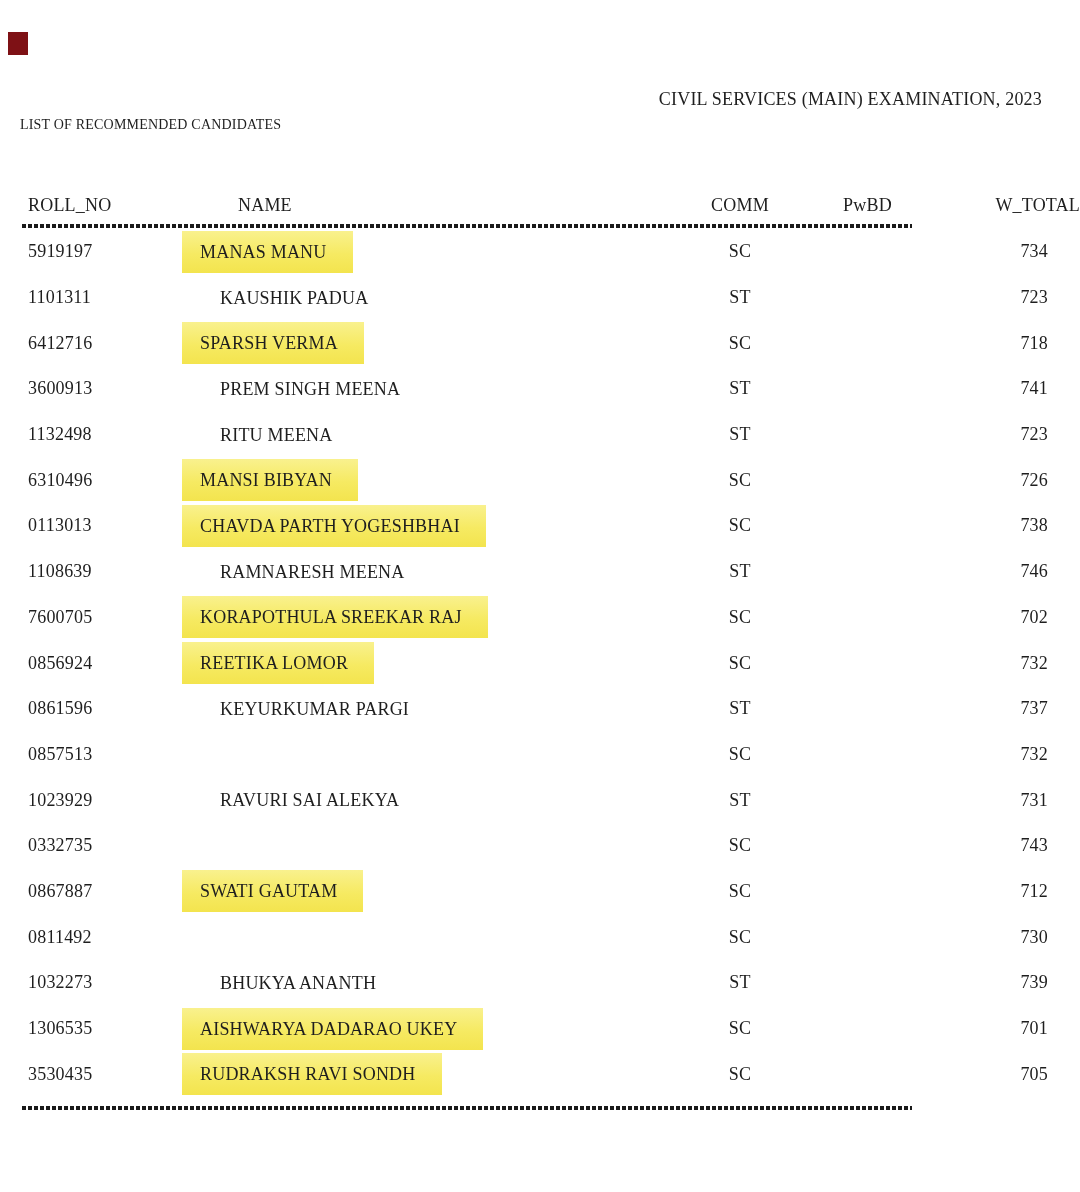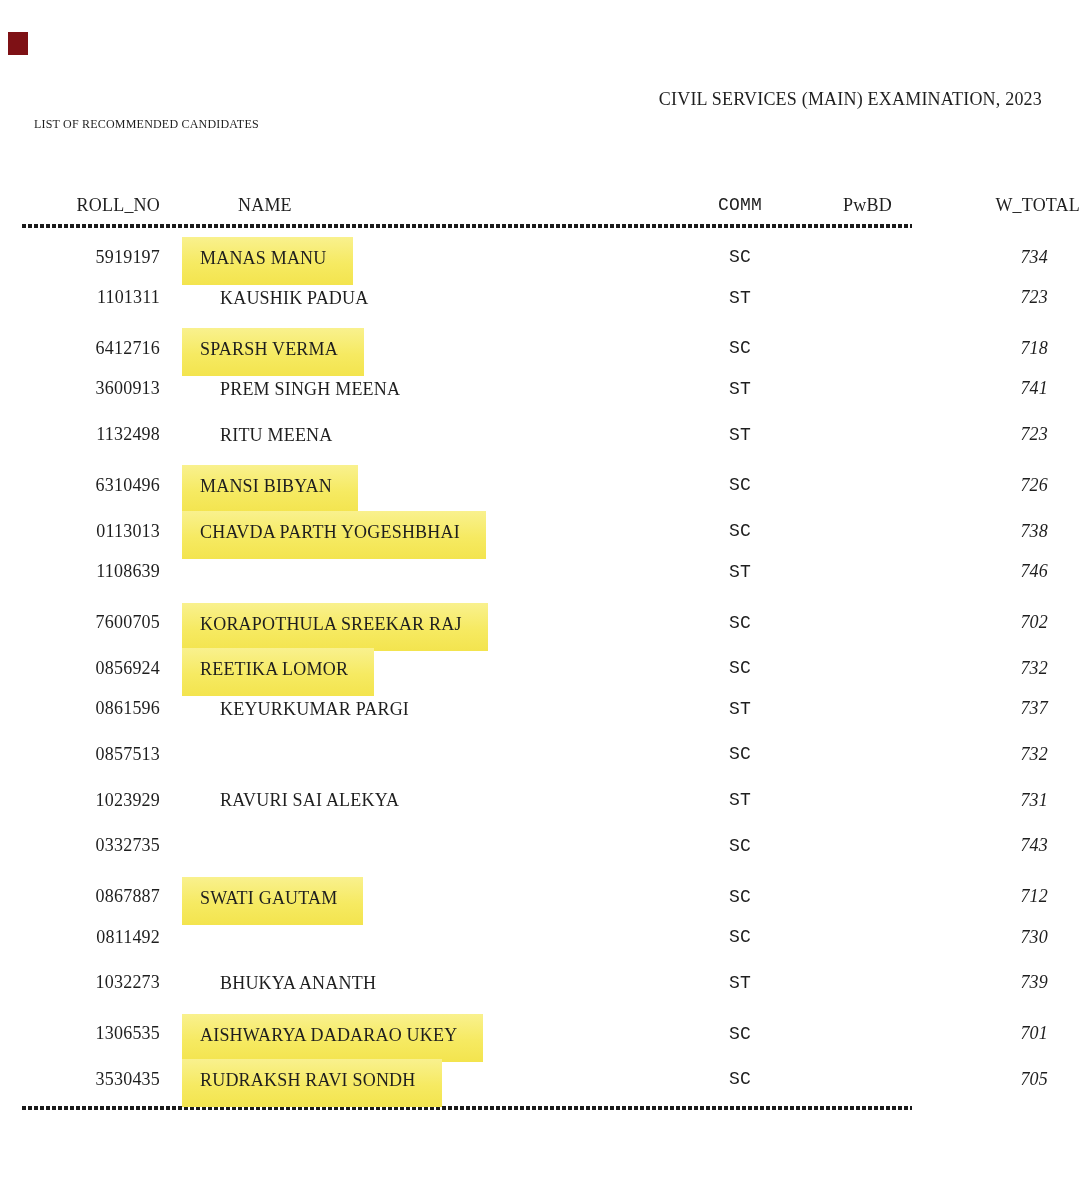--- a/index.html
+++ b/index.html
@@ -20,59 +20,58 @@
   }
   .exam-title {
     position: absolute;
     top: 89px; right: 38px;
     font-size: 18px;
     letter-spacing: 0.2px;
     white-space: nowrap;
   }
   .list-title {
     position: absolute;
-    top: 117px; left: 34px;
-    font-size: 12px;
+    top: 117px; left: 20px;
+    font-size: 14px;
     letter-spacing: 0.2px;
     white-space: nowrap;
   }
   .table { position: absolute; top: 186px; left: 0; width: 1080px; }
   .grid-row {
     display: grid;
     grid-template-columns: 28px 132px 500px 160px 95px 165px;
     align-items: center;
   }
   .thead { height: 38px; font-size: 18px; }
   .cell { font-size: 18px; letter-spacing: 0.2px; white-space: nowrap; }
-  .c-roll { grid-column: 2; text-align: right; }
+  .c-roll { grid-column: 2; text-align: left; }
   .c-name { grid-column: 3; }
   .thead .c-name { padding-left: 78px; }
-  .c-comm { grid-column: 4; text-align: center; font-family: Liberation Mono, monospace; }
+  .c-comm { grid-column: 4; text-align: center; }
   .c-pwbd { grid-column: 5; text-align: center; }
   .c-total { grid-column: 6; text-align: right; }
-  .row .c-total { padding-right: 32px; font-style: italic; }
+  .row .c-total { padding-right: 32px; }
   .dashes {
     height: 4px;
     margin-left: 22px;
     width: 890px;
     background-image: repeating-linear-gradient(90deg, #1a1a1a 0px, #1a1a1a 4px, transparent 4px, transparent 6px);
   }
   .dashes.bottom { margin-top: 9px; }
   .tbody { margin-top: 1px; }
   .row { height: 45.7px; }
   .nm {
     display: inline-block;
     margin-left: 60px;
     line-height: 22px;
   }
   .nm.hl {
     margin-left: 22px;
-    padding: 10px 26px 16px 18px;
+    padding: 10px 26px 10px 18px;
     background: linear-gradient(180deg, var(--hl-light, #f9f18e) 0%, var(--hl, #f6ea62) 55%, var(--hl-deep, #f3e44e) 100%);
-    margin-top: 8px;
   }
 </style>
 </head>
 <body>
 
 <div class="page">
   <div class="red-mark" style="background: rgb(126, 17, 21);"></div>
 
   <div class="exam-title">CIVIL SERVICES (MAIN) EXAMINATION, 2023</div>
   <div class="list-title">LIST OF RECOMMENDED CANDIDATES</div>
@@ -133,20 +132,21 @@
         </div>
         <div class="grid-row row">
           <div class="cell c-roll">0113013</div>
           <div class="cell c-name"><span class="nm hl">CHAVDA PARTH YOGESHBHAI</span></div>
           <div class="cell c-comm">SC</div>
           <div class="cell c-pwbd"></div>
           <div class="cell c-total">738</div>
         </div>
         <div class="grid-row row">
           <div class="cell c-roll">1108639</div>
+          <div class="cell c-name"><span class="nm">RAMNARESH MEENA</span></div>
           <div class="cell c-comm">ST</div>
           <div class="cell c-pwbd"></div>
           <div class="cell c-total">746</div>
         </div>
         <div class="grid-row row">
           <div class="cell c-roll">7600705</div>
           <div class="cell c-name"><span class="nm hl">KORAPOTHULA SREEKAR RAJ</span></div>
           <div class="cell c-comm">SC</div>
           <div class="cell c-pwbd"></div>
           <div class="cell c-total">702</div>

